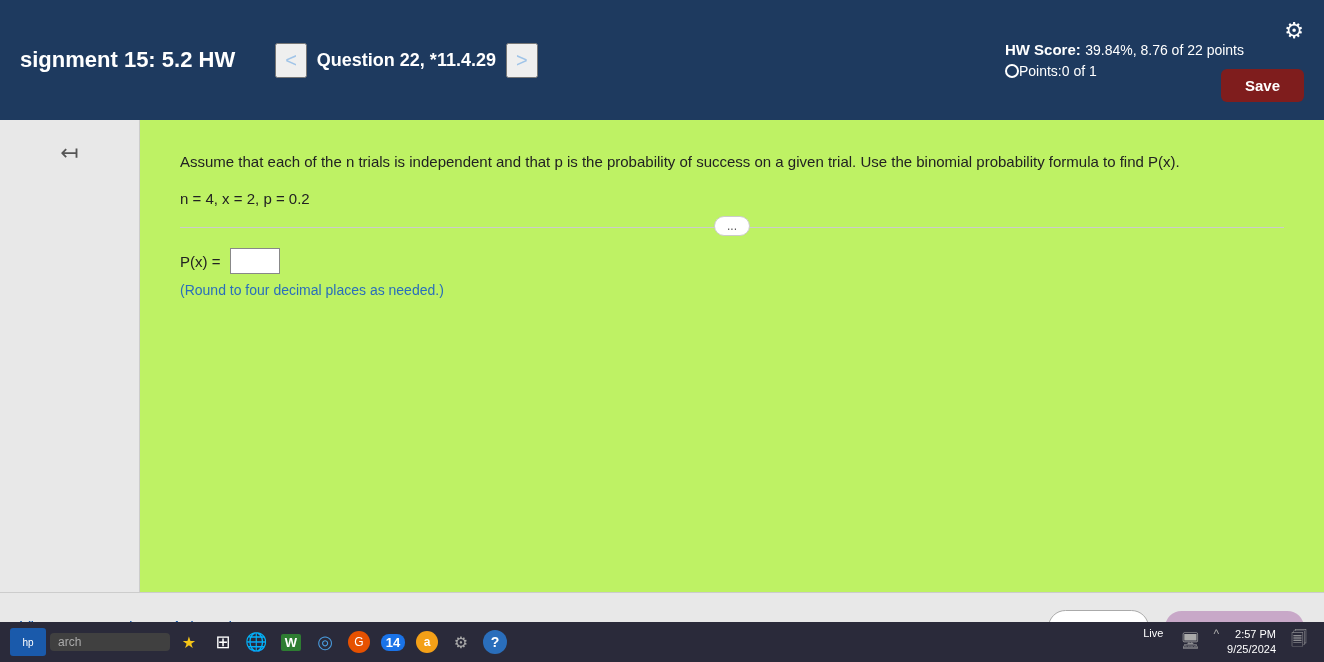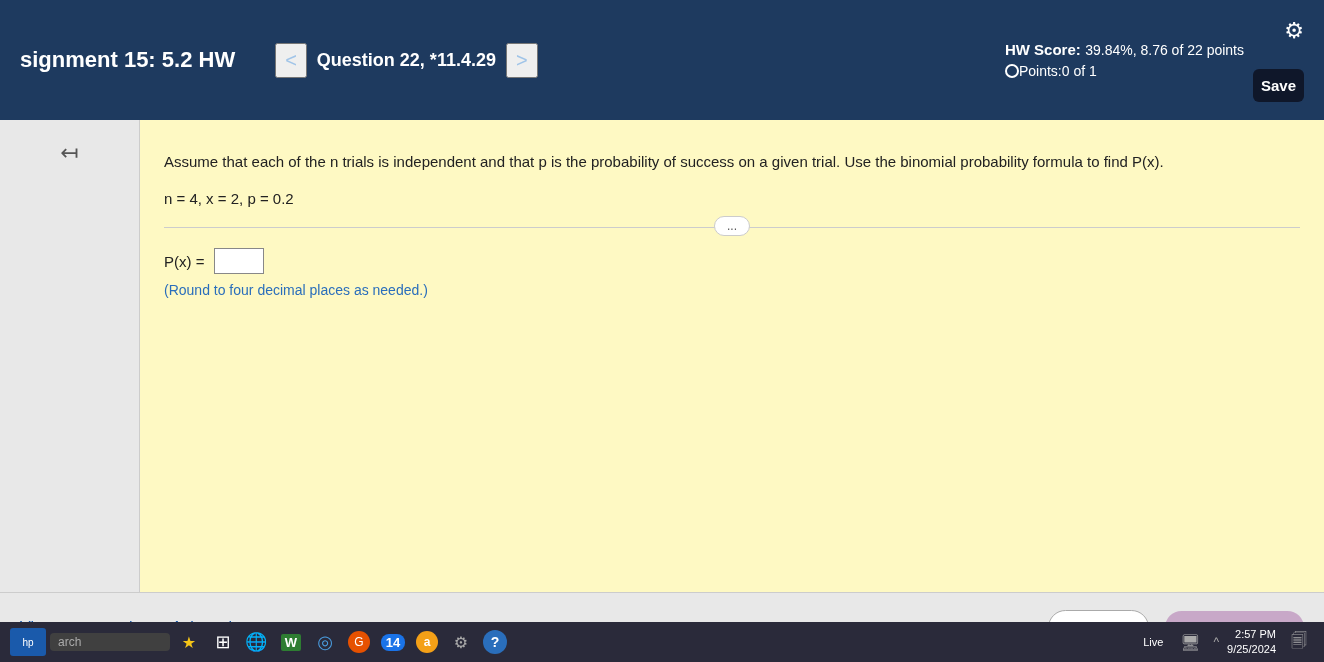--- a/index.html
+++ b/index.html
@@ -91,24 +91,24 @@
       border: none;
       color: white;
       font-size: 22px;
       cursor: pointer;
     }
 
     .save-btn {
       position: absolute;
       right: 20px;
       bottom: 18px;
-      background: #0f172a;
+      background: #7f1d1d;
       color: white;
       border: none;
-      padding: 8px 8px;
+      padding: 8px 24px;
       border-radius: 6px;
       font-size: 15px;
       font-weight: bold;
       cursor: pointer;
     }
 
     
     .main-content {
       background: #f0f0f0;
       width: 100%;
@@ -132,22 +132,22 @@
       font-size: 22px;
       color: #555;
       cursor: pointer;
       background: none;
       border: none;
     }
 
     
     .question-content {
       flex: 1;
-      padding: 30px 24px;
-      background: #fef9c3;
+      padding: 30px 40px;
+      background: #bef264;
       position: relative;
     }
 
     .question-text {
       font-size: 15px;
       color: #222;
       line-height: 1.6;
       margin-bottom: 16px;
     }
 
@@ -388,21 +388,21 @@
   <div class="taskbar-item">
     <span style="background:#f4a017; color:white; border-radius:50%; width:22px; height:22px; display:flex; align-items:center; justify-content:center; font-size:12px; font-weight:bold;">a</span>
   </div>
 
   <div class="taskbar-item" style="color:#aaa; font-size:16px;">⚙</div>
 
   <div class="taskbar-item">
     <span style="background:#2a6ebb; color:white; border-radius:50%; width:24px; height:24px; display:flex; align-items:center; justify-content:center; font-size:14px; font-weight:bold;">?</span>
   </div>
 
-  <div style="margin-left:auto; display:flex; align-items:center; gap:8px;">
+  <div style="margin-left:auto; display:flex; gap:8px;">
     <span class="taskbar-live">Live</span>
     <div class="taskbar-item" style="color:#aaa; font-size:16px;">🖥</div>
     <span style="color:#aaa; font-size:12px;">^</span>
     <div class="taskbar-time">
       <div>2:57 PM</div>
       <div>9/25/2024</div>
     </div>
     <div class="taskbar-item" style="color:#aaa; font-size:16px;">🗐</div>
   </div>
 </div>

